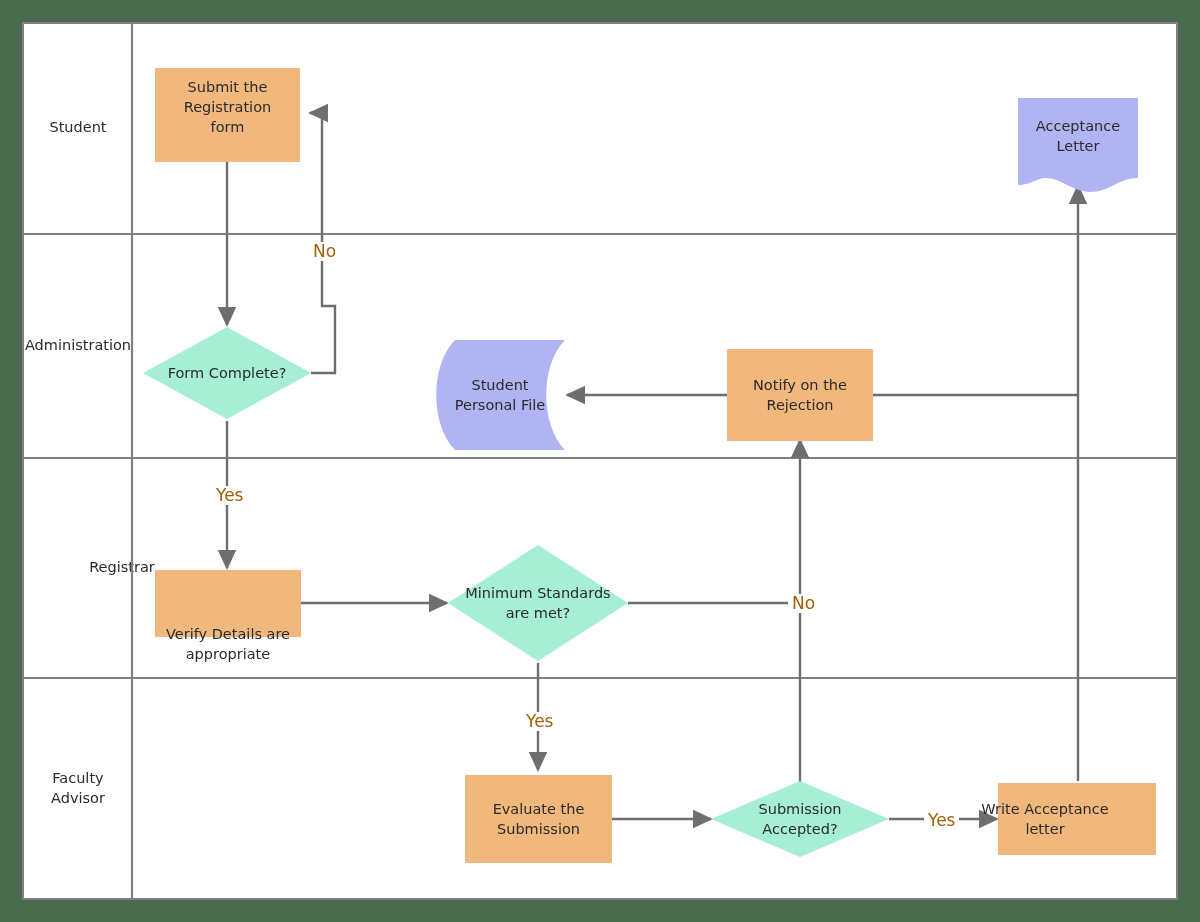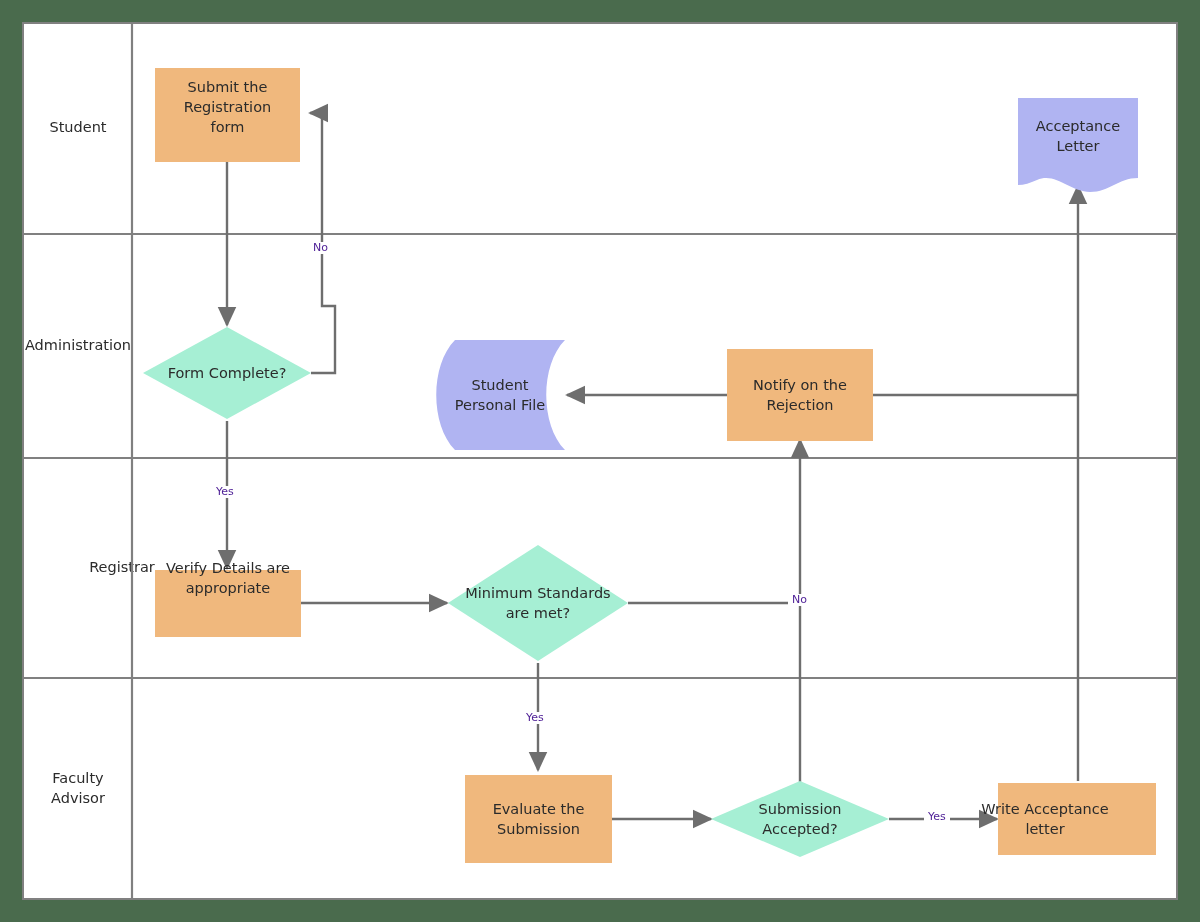--- a/index.html
+++ b/index.html
@@ -56,22 +56,22 @@
     justify-content: center;
     text-align: center;
     font-size: 14.5px;
     color: #2b2b2b;
     line-height: 1.38;
     pointer-events: none;
     white-space: pre-line;
   }
   .edge-label {
     position: absolute;
-    font-size: 11px;
-    color: #4c1d95;
+    font-size: 17px;
+    color: #a16207;
     background: #ffffff;
     padding: 0 4px;
     line-height: 1.1;
     white-space: nowrap;
   }
 </style>
 </head>
 <body>
 
 <div id="canvas">
@@ -171,21 +171,21 @@
   <div class="node-label" style="left:440px; top:340px; width:120px; height:110px;">
     <span>Student
 Personal File</span>
   </div>
 
   <div class="node-label" style="left:727px; top:349px; width:146px; height:92px;">
     <span>Notify on the
 Rejection</span>
   </div>
 
-  <div class="node-label" style="left:155px; top:536px; width:146px; height:83px;">
+  <div class="node-label" style="left:155px; top:602px; width:146px; height:83px;">
     <span>Verify Details are
 appropriate</span>
   </div>
 
   <div class="node-label" style="left:448px; top:545px; width:180px; height:116px;">
     <span>Minimum Standards
 are met?</span>
   </div>
 
   <div class="node-label" style="left:465px; top:775px; width:147px; height:88px;">

